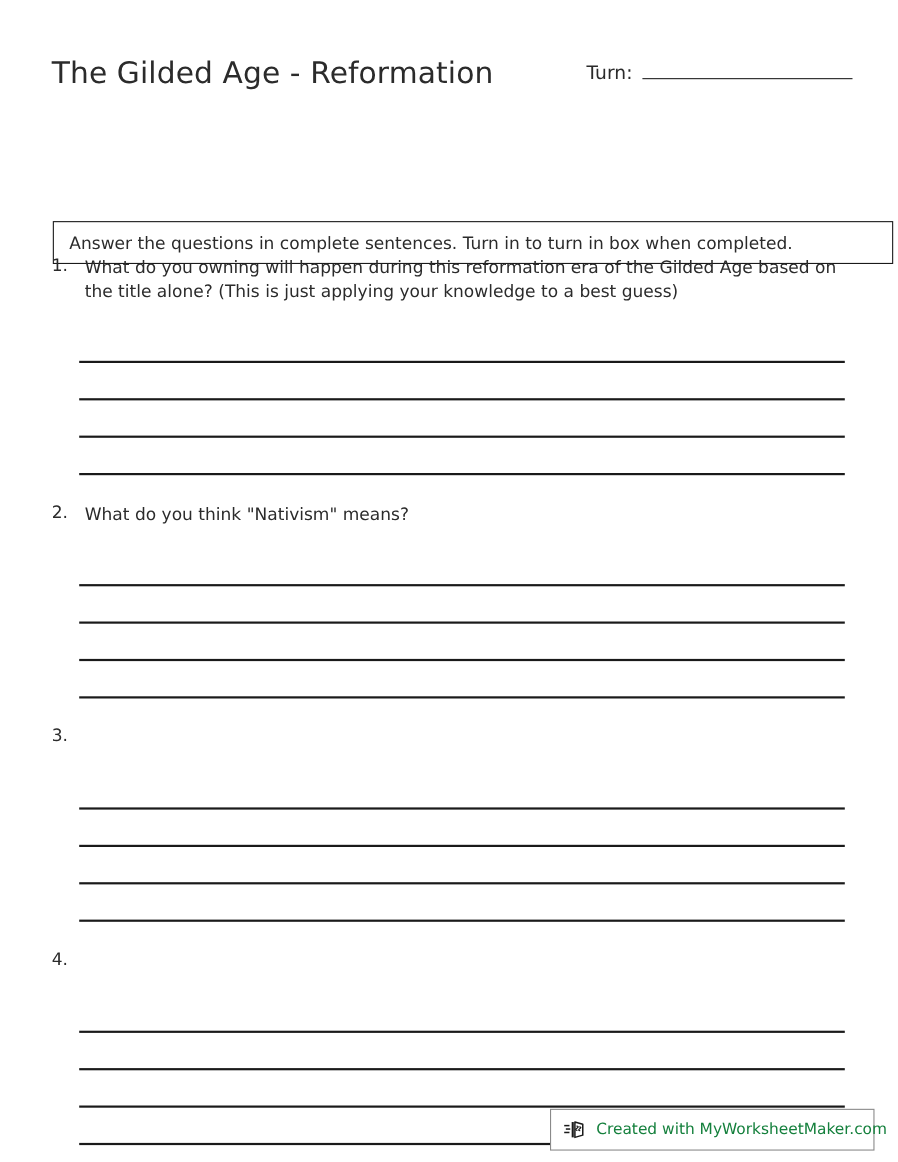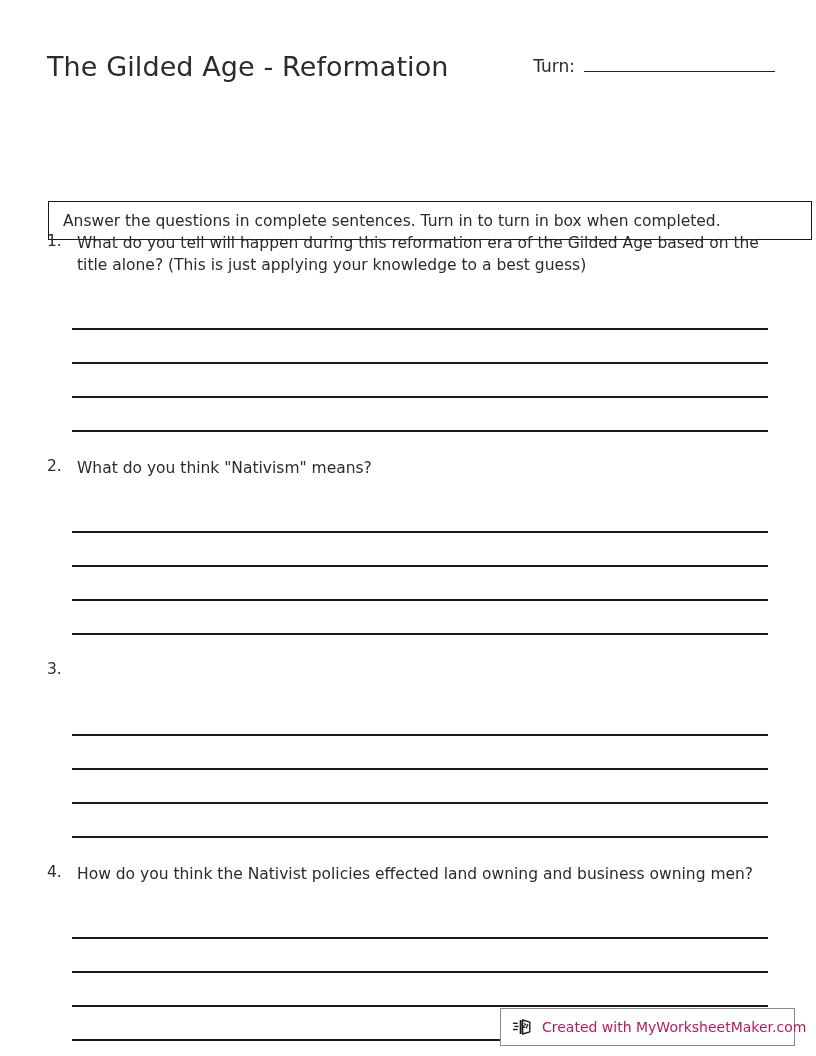--- a/index.html
+++ b/index.html
@@ -136,21 +136,21 @@
   }
   .footer-icon {
     width: 22px;
     height: 22px;
     flex: 0 0 auto;
     margin-right: 8px;
     display: block;
   }
   .footer-text {
     font-size: 14px;
-    color: #be185d;
+    color: #15803d;
     white-space: nowrap;
   }
 </style>
 </head>
 <body>
 
 <div class="header">
   <div class="title">The Gilded Age - Reformation</div>
 
   <div class="meta">
@@ -160,21 +160,21 @@
     </div>
   </div>
 </div>
 
 <div class="instructions">
   <span class="instructions-text">Answer the questions in complete sentences. Turn in to turn in box when completed.</span>
 </div>
 
 <div class="questions" id="questions-container">
     <div class="question" style="margin-bottom: 25px;">
-      <div class="q-head"><span class="q-num">1.</span><span class="q-text">What do you tell will happen during this reformation era of the Gilded Age based on the title alone? (This is just applying your knowledge to a best guess)</span></div>
+      <div class="q-head"><span class="q-num">1.</span><span class="q-text">What do you owning will happen during this reformation era of the Gilded Age based on the title alone? (This is just applying your knowledge to a best guess)</span></div>
       <div class="answer-lines" style="margin-top: 20px;">
         <div class="answer-line"></div>
         <div class="answer-line"></div>
         <div class="answer-line"></div>
         <div class="answer-line"></div>
       </div>
     </div>
     <div class="question" style="margin-bottom: 25px;">
       <div class="q-head"><span class="q-num">2.</span><span class="q-text">What do you think "Nativism" means?</span></div>
       <div class="answer-lines" style="margin-top: 20px;">
@@ -187,21 +187,21 @@
     <div class="question" style="margin-bottom: 25px;">
       <div class="q-head"><span class="q-num">3.</span></div>
       <div class="answer-lines" style="margin-top: 20px;">
         <div class="answer-line"></div>
         <div class="answer-line"></div>
         <div class="answer-line"></div>
         <div class="answer-line"></div>
       </div>
     </div>
     <div class="question" style="margin-bottom: 0px;">
-      <div class="q-head"><span class="q-num">4.</span><span class="q-text">How do you think the Nativist policies effected land owning and business owning men?</span></div>
+      <div class="q-head"><span class="q-num">4.</span></div>
       <div class="answer-lines" style="margin-top: 20px;">
         <div class="answer-line"></div>
         <div class="answer-line"></div>
         <div class="answer-line"></div>
         <div class="answer-line"></div>
       </div>
     </div>
   </div>
 
 <div class="footer-badge">

